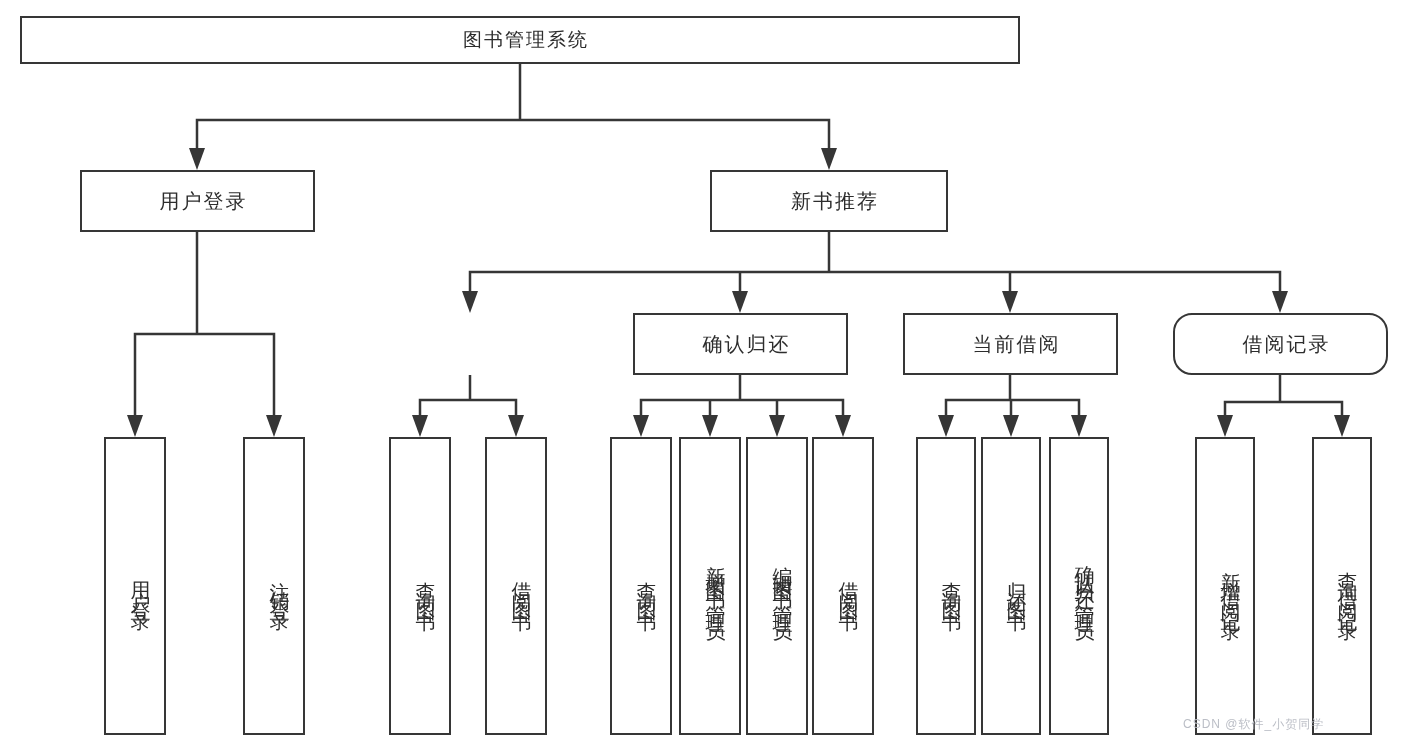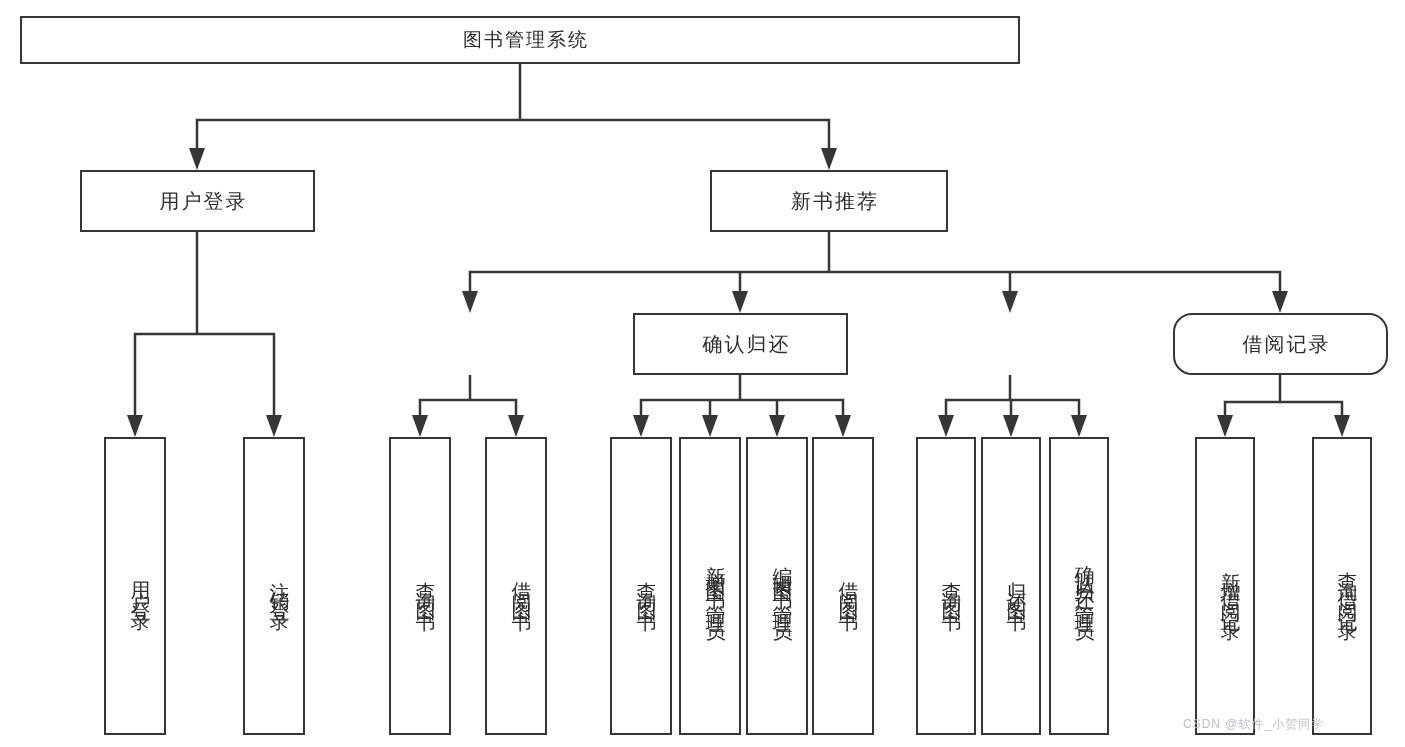--- a/index.html
+++ b/index.html
@@ -126,20 +126,21 @@
       <polygon points="1334,415 1350,415 1342,437"></polygon>
     </g>
   </svg>
 
   <div class="node root" style="left:20px; top:16px; width:1000px; height:48px;">图书管理系统</div>
 
   <div class="node" style="left:80px; top:170px; width:235px; height:62px;">用户登录</div>
   <div class="node" style="left:710px; top:170px; width:238px; height:62px;">新书推荐</div>
 
   <div class="node" style="left:633px; top:313px; width:215px; height:62px;">确认归还</div>
+  <div class="node" style="left:903px; top:313px; width:215px; height:62px;">当前借阅</div>
   <div class="node" style="left:1173px; top:313px; width:215px; height:62px;border-radius:19px;">借阅记录</div>
 
   <div class="node v" style="left:104px; top:437px; width:62px; height:298px;">用户登录</div>
   <div class="node v" style="left:243px; top:437px; width:62px; height:298px;">注销登录</div>
 
   <div class="node v" style="left:389px; top:437px; width:62px; height:298px;">查询图书</div>
   <div class="node v" style="left:485px; top:437px; width:62px; height:298px;">借阅图书</div>
 
   <div class="node v" style="left:610px; top:437px; width:62px; height:298px;">查询图书</div>
   <div class="node v" style="left:679px; top:437px; width:62px; height:298px; letter-spacing:8px;">新增图书（管理员）</div>

